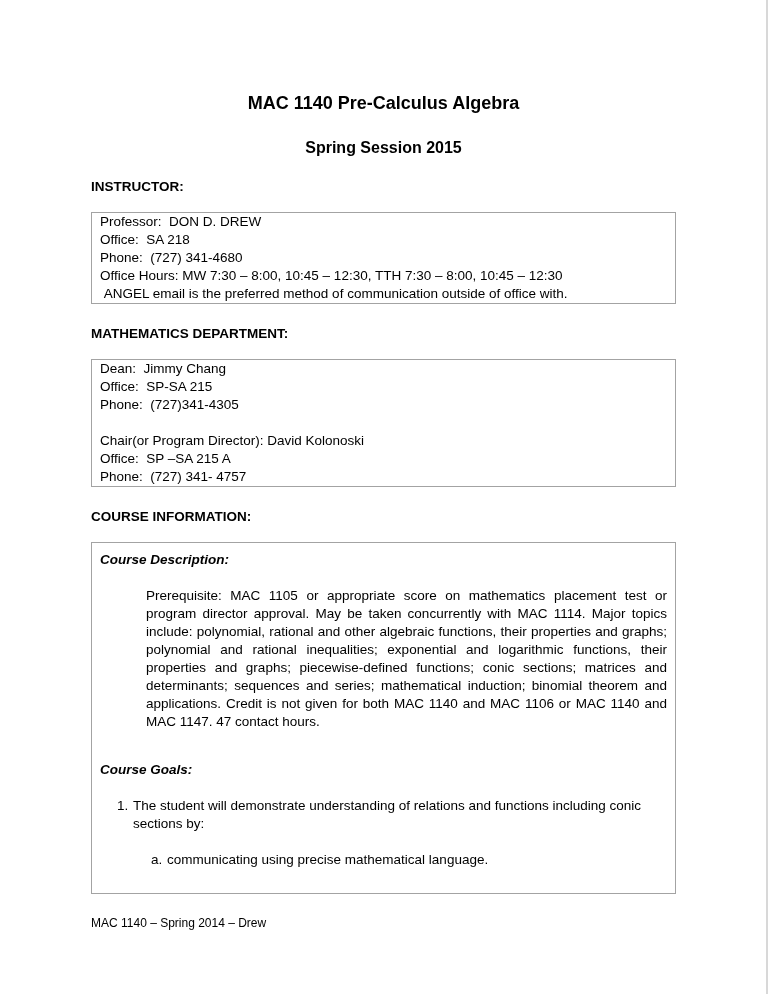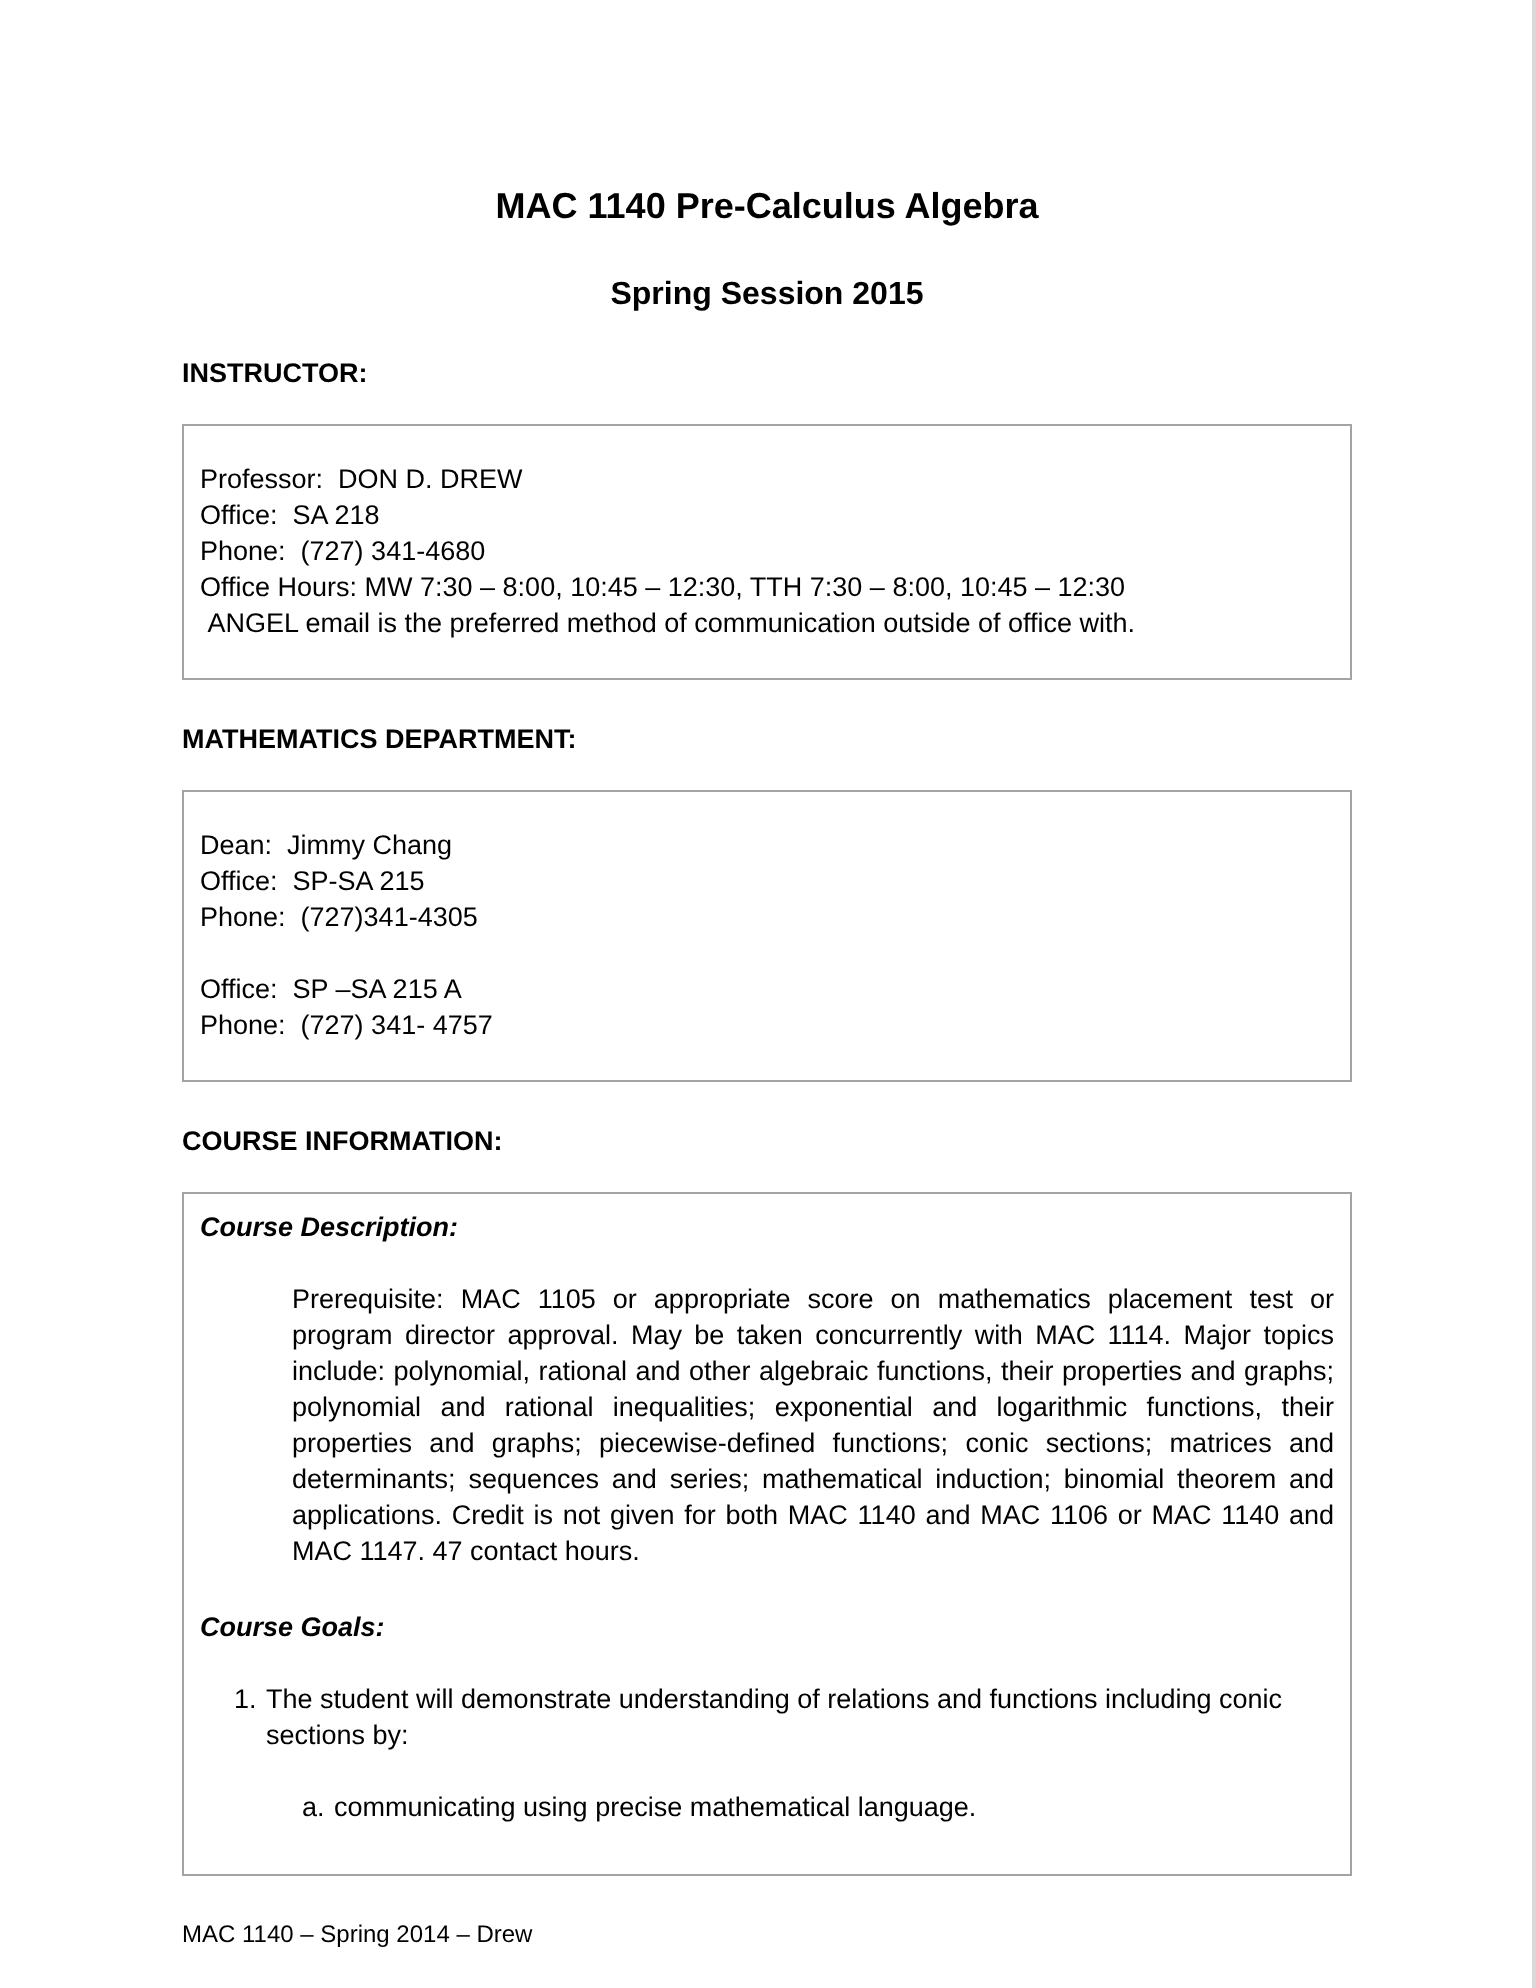--- a/index.html
+++ b/index.html
@@ -32,21 +32,21 @@
   }
   .section-heading {
     font-size: 13.5px;
     font-weight: bold;
     margin-top: 21px;
     line-height: 17px;
   }
   .box {
     margin-top: 17px;
     border: 1px solid #a3a3a3;
-    padding: 18px 8px;
+    padding: 0 8px;
     font-size: 13.5px;
     line-height: 18px;
     background: #ffffff;
   }
   .line {
     white-space: pre-wrap;
     min-height: 18px;
   }
   .box-course {
     padding: 8px 8px 24px 8px;
@@ -55,21 +55,21 @@
     font-weight: bold;
     line-height: 18px;
     font-style: italic;
   }
   .desc {
     margin: 18px 0 0 46px;
     text-align: justify;
     line-height: 18px;
   }
   .goals-heading {
-    margin-top: 20px;
+    margin-top: 30px;
   }
   .goal {
     display: flex;
     line-height: 18px;
   }
   .goal-1 {
     margin-top: 18px;
     padding-left: 17px;
   }
   .goal-1 .marker { width: 16px; flex: 0 0 16px; }
@@ -109,20 +109,21 @@
     <div class="line">Office Hours: MW 7:30 – 8:00, 10:45 – 12:30, TTH 7:30 – 8:00, 10:45 – 12:30</div>
     <div class="line"> ANGEL email is the preferred method of communication outside of office with.</div>
   </div>
 
   <div class="section-heading">MATHEMATICS DEPARTMENT:</div>
   <div class="box">
     <div class="line">Dean:  Jimmy Chang</div>
     <div class="line">Office:  SP-SA 215</div>
     <div class="line">Phone:  (727)341-4305</div>
     <div class="line"></div>
+    <div class="line">Chair(or Program Director): David Kolonoski</div>
     <div class="line">Office:  SP –SA 215 A</div>
     <div class="line">Phone:  (727) 341- 4757</div>
   </div>
 
   <div class="section-heading">COURSE INFORMATION:</div>
   <div class="box box-course">
     <div class="box-heading">Course Description:</div>
     <p class="desc">Prerequisite: MAC 1105 or appropriate score on mathematics placement test or program director approval. May be taken concurrently with MAC 1114. Major topics include: polynomial, rational and other algebraic functions, their properties and graphs; polynomial and rational inequalities; exponential and logarithmic functions, their properties and graphs; piecewise-defined functions; conic sections; matrices and determinants; sequences and series; mathematical induction; binomial theorem and applications. Credit is not given for both MAC 1140 and MAC 1106 or MAC 1140 and MAC 1147.  47 contact hours.</p>
     <div class="box-heading goals-heading">Course Goals:</div>
     <div class="goal goal-1">

